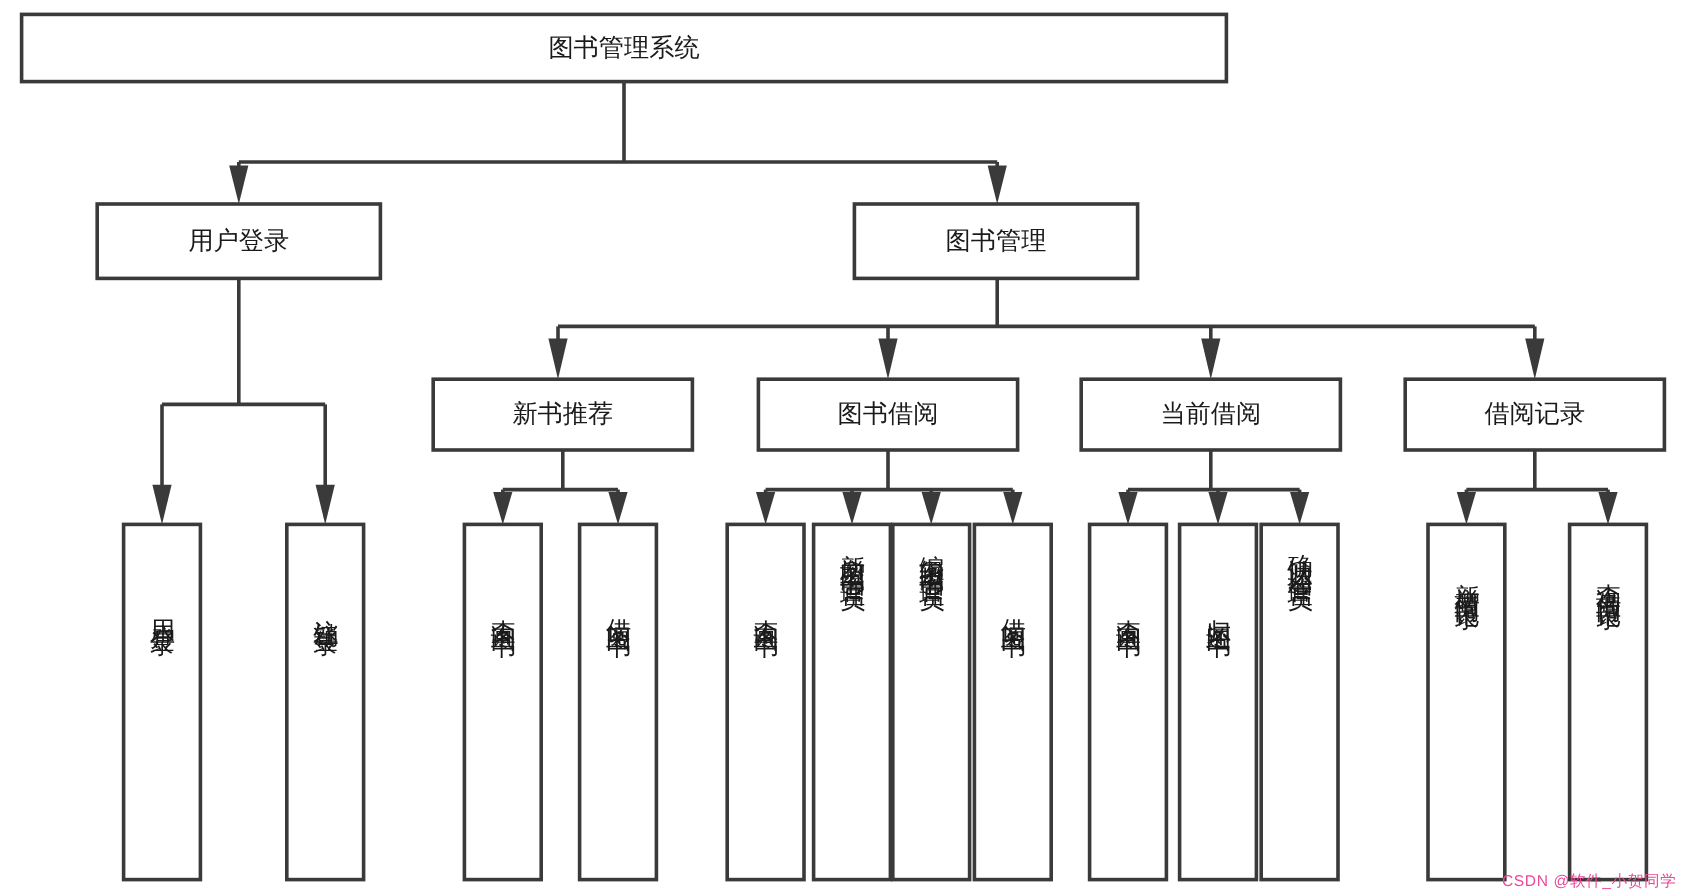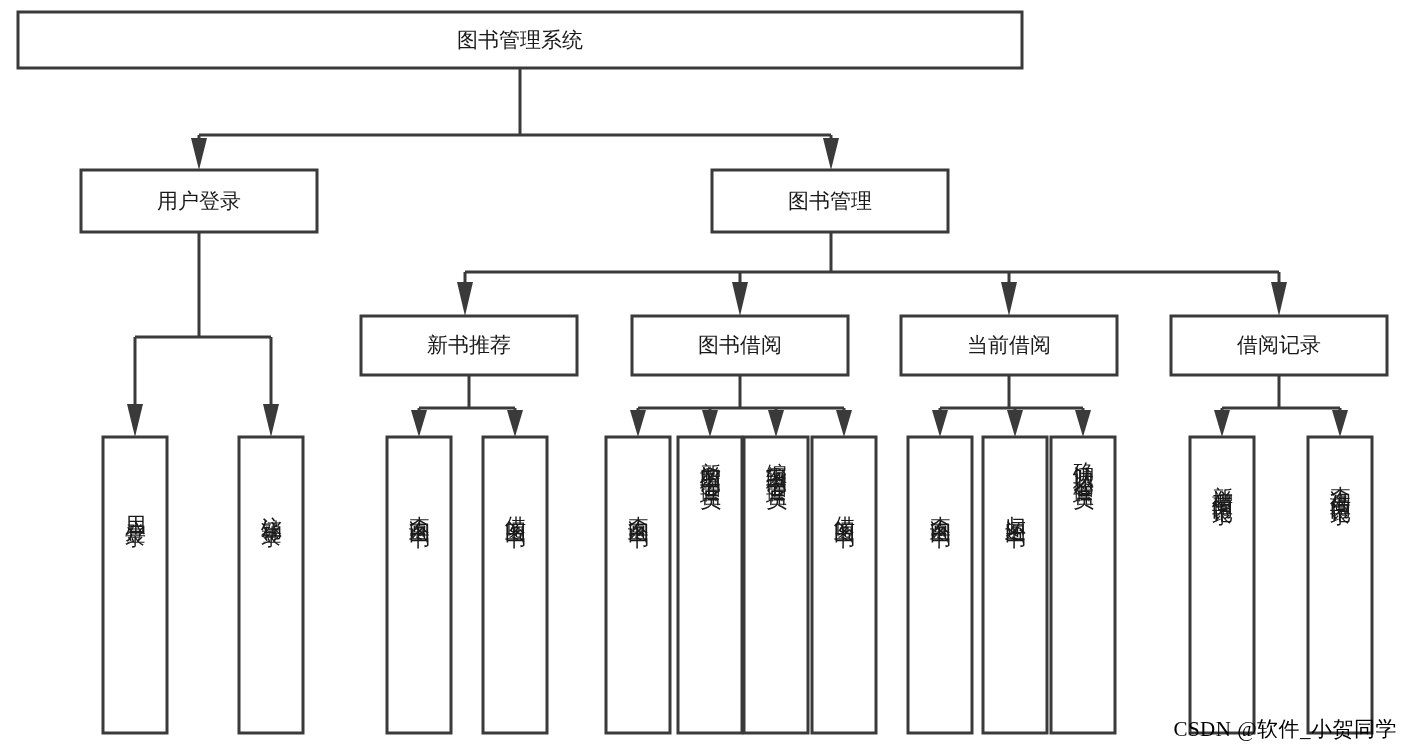--- a/index.html
+++ b/index.html
@@ -54,23 +54,23 @@
     font-size: 21px;
     line-height: 1.0;
     letter-spacing: 4px;
     color: #1a1a1a;
     white-space: nowrap;
   }
   .watermark {
     position: absolute;
     right: 8px;
     bottom: 4px;
-    font-family: Liberation Serif, serif;
-    font-size: 21px;
-    color: #000000;
+    font-family: Liberation Sans, sans-serif;
+    font-size: 13px;
+    color: #ec4899;
     letter-spacing: 0.5px;
     white-space: nowrap;
   }
 </style>
 </head>
 <body>
 
 <svg id="diagram" viewBox="0 0 1405 747">
 
   <g>

